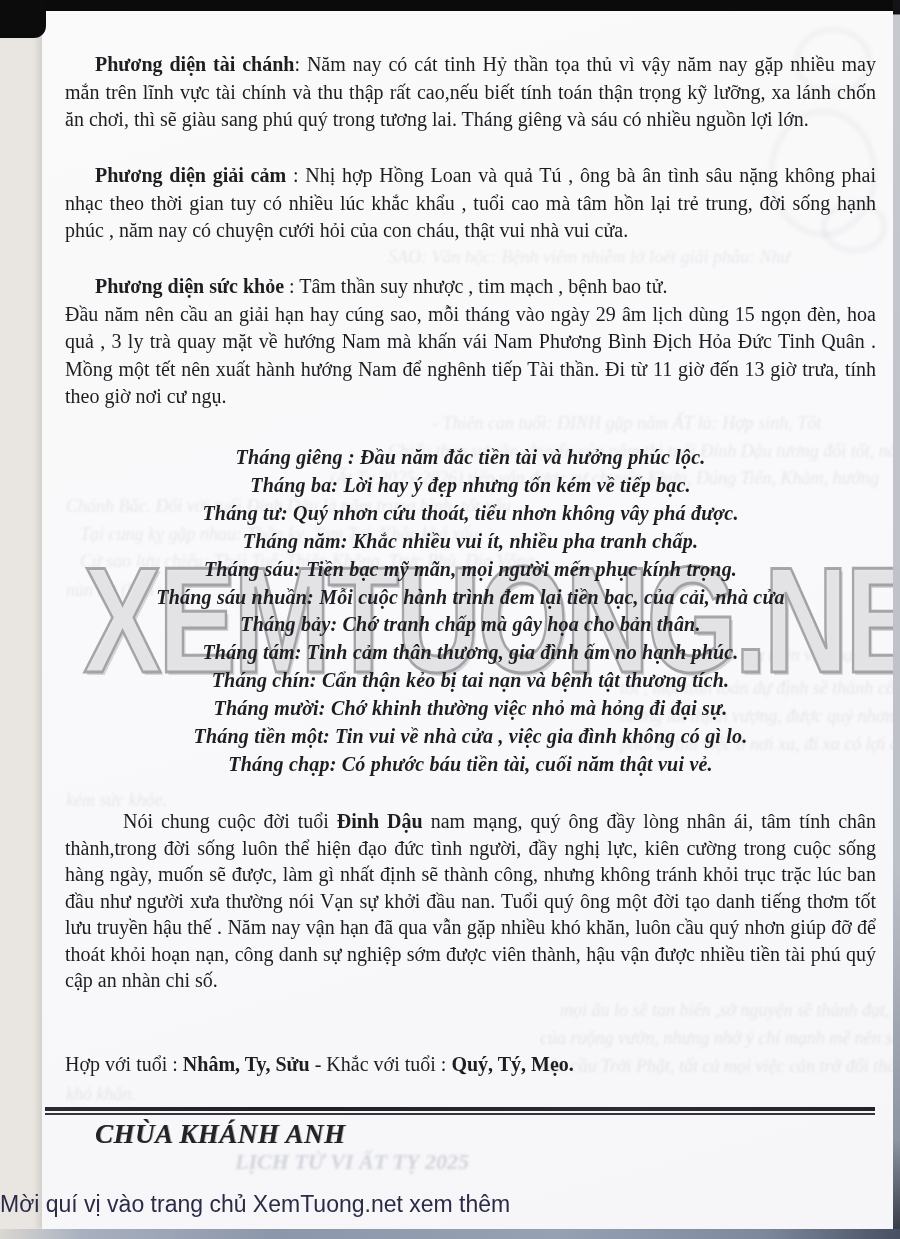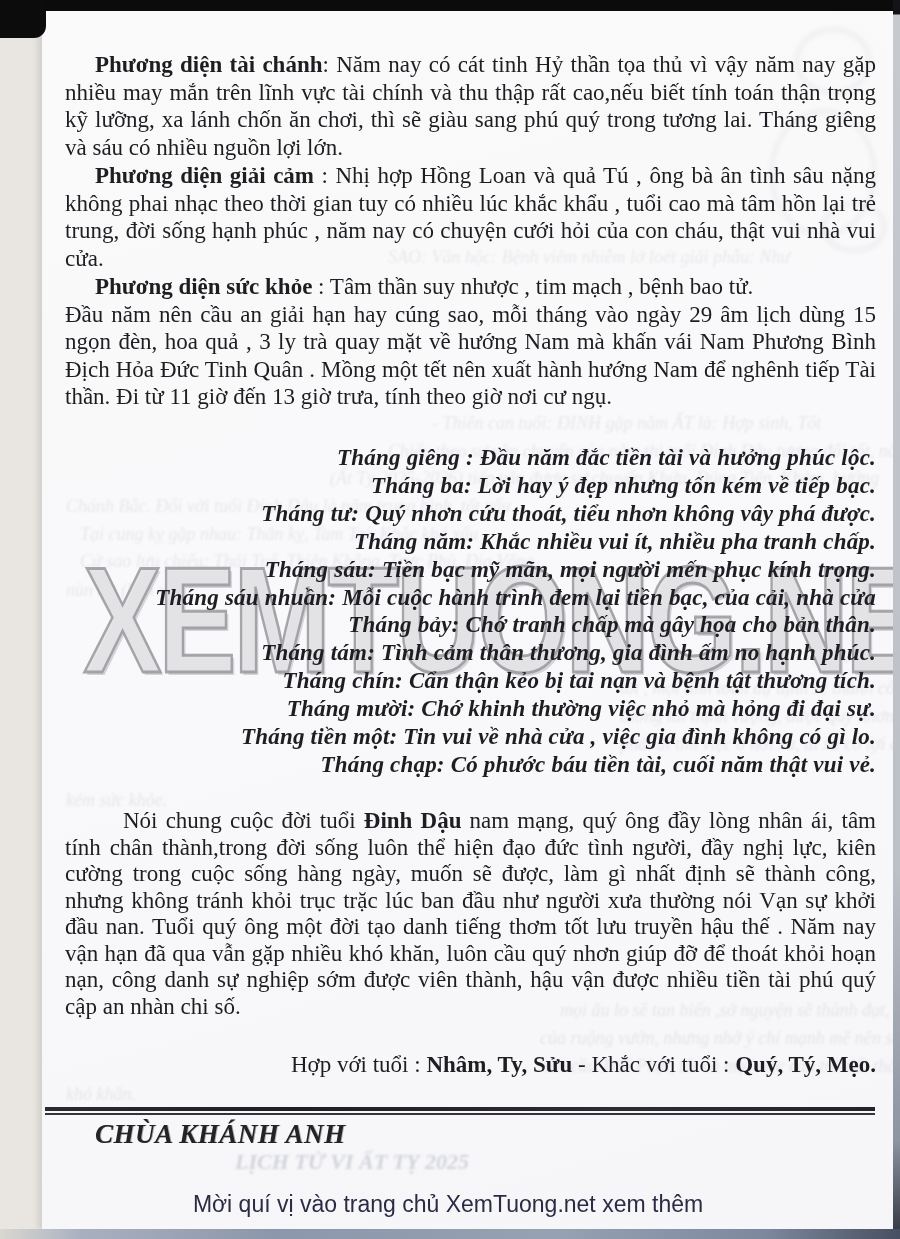--- a/index.html
+++ b/index.html
@@ -39,41 +39,41 @@
     text-align:center;white-space:nowrap;
     font-family:"Liberation Sans","DejaVu Sans",sans-serif;
     font-weight:bold;font-size:150px;line-height:136px;letter-spacing:-4px;
     color:rgba(228,228,230,.92);
     -webkit-text-stroke:3px rgba(152,152,158,.85);
     text-shadow:3px 3px 0 rgba(168,168,175,.45);
     transform:scaleX(.78);transform-origin:center;
   }
   
   .contentlayer{position:absolute;inset:0;z-index:3;color:#1e1e22;}
-  .sec{position:absolute;left:65px;width:811px;font-size:23px;line-height:27.5px;text-align:justify;}
+  .sec{position:absolute;left:65px;width:811px;font-size:20px;line-height:27.5px;text-align:justify;}
   .sec p{margin:0;}
   .indent{text-indent:30px;}
   .sec-finance{top:51px;}
   .sec-love{top:162px;}
   .sec-health{top:273px;}
-  .sec-months{top:444px;font-weight:bold;font-style:italic;line-height:27.9px;text-align:right;letter-spacing:.2px;}
+  .sec-months{top:444px;font-weight:bold;font-style:italic;line-height:27.9px;text-align:center;letter-spacing:.2px;}
   .sec-summary{top:808px;line-height:26.5px;}
   .sec-summary p{text-indent:58px;}
-  .sec-compat{top:1051px;text-align:right;line-height:27.5px;}
+  .sec-compat{top:1051px;text-align:left;line-height:27.5px;}
   .rule{position:absolute;left:45px;top:1107px;width:830px;z-index:4;}
   .rule-a{height:4px;background:linear-gradient(to right,#2a2a30,#1f1f24 30%,#2c2c33 70%,#23232a);}
   .rule-b{height:2px;background:#34343c;margin-top:2px;}
   .temple{
     position:absolute;left:95px;top:1119px;z-index:4;
     font-size:27px;font-weight:bold;font-style:italic;letter-spacing:.5px;color:#232326;
     text-shadow:1px 0 0 rgba(0,0,0,.30);
     text-align:center;
   }
   .promo{
-    position:absolute;left:0;top:1191px;width:896px;text-align:center;z-index:4;
+    position:absolute;left:0;top:1191px;width:896px;z-index:4;
     font-family:"Liberation Sans","DejaVu Sans",sans-serif;
     font-size:23px;color:#2b2b48;cursor:pointer;
   }
 </style>
 </head>
 <body>
 
 <div class="page">
 
   <div class="paper"></div>

